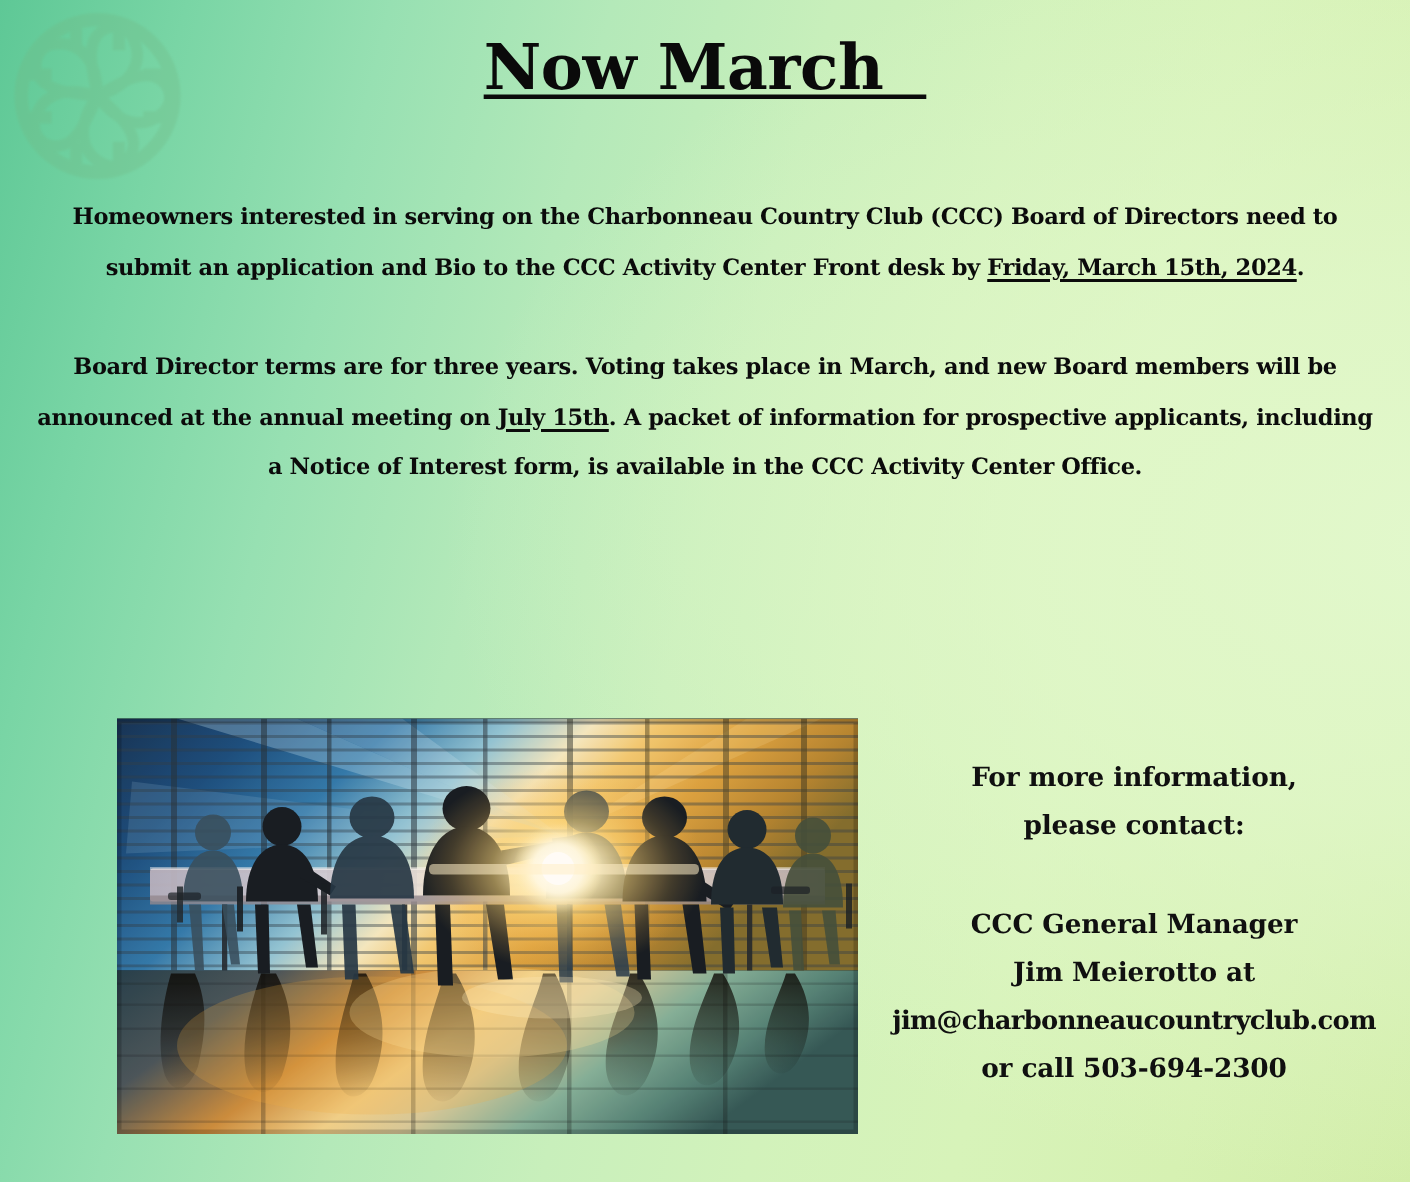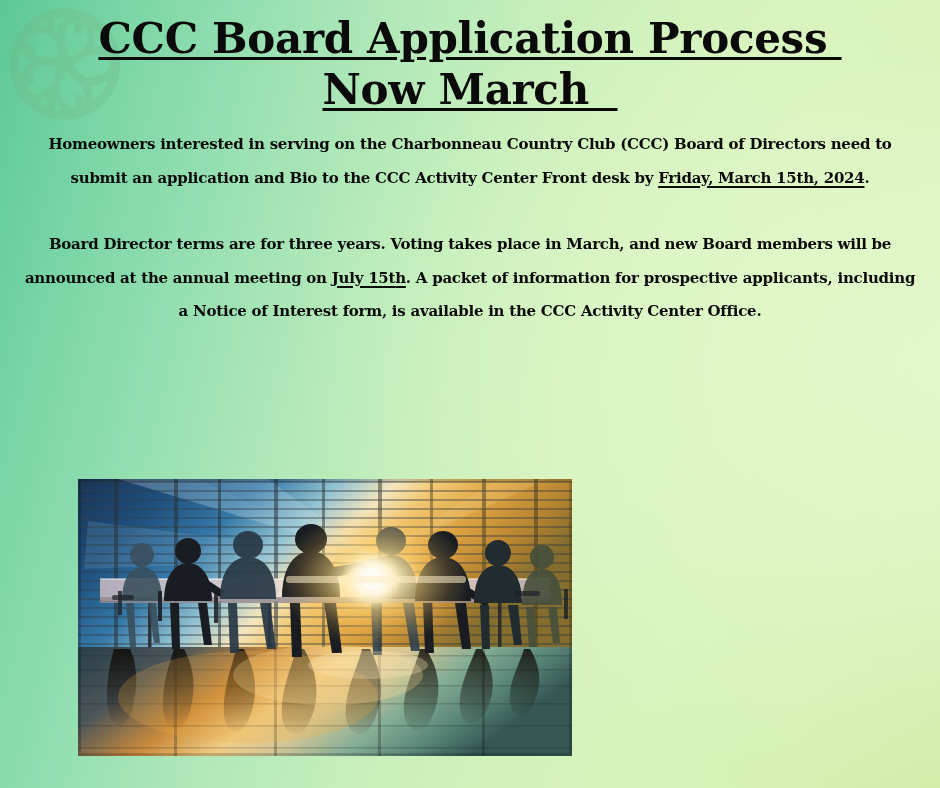--- a/index.html
+++ b/index.html
@@ -148,21 +148,20 @@
       <path d="M90 46 L 110 46"></path>
       <path d="M90 74 L 110 74"></path>
       <path d="M46 10 L 46 30"></path>
       <path d="M74 10 L 74 30"></path>
       <path d="M46 90 L 46 110"></path>
       <path d="M74 90 L 74 110"></path>
     </g>
   </svg>
 
   <div class="title-block">
-    <div class="title-line first"><span class="ul">CCC Board Application Process </span></div>
     <div class="title-line second"><span class="ul">Now March  </span></div>
   </div>
 
   <div class="body-block">
 
     <p class="p1"><span>Homeowners interested in serving on the Charbonneau Country Club (CCC) Board of Directors need to submit an application and Bio to the CCC Activity Center Front desk by </span><u>Friday, March 15th, 2024</u><span>.</span></p>
 
 
     <p><span>Board Director terms are for three years. Voting takes place in March, and new Board members will be announced at the annual meeting on </span><u>July 15th</u><span>. A packet of information for prospective applicants, including a Notice of Interest form, is available in the CCC Activity Center Office.</span></p>
 
@@ -389,14 +388,26 @@
         <rect x="208" y="97" width="180" height="7" fill="#fff3cd" opacity="0.55" rx="3"></rect>
 
         <ellipse cx="290" cy="186" rx="60" ry="14" fill="#fff0c0" opacity="0.30"></ellipse>
 
         <rect x="0" y="0" width="494" height="277" fill="#ffb347" opacity="0.05"></rect>
         <rect x="0" y="0" width="494" height="277" fill="none" stroke="#000000" stroke-opacity="0.18" stroke-width="6"></rect>
       </g>
     </svg>
   </div>
 
+  <div class="contact-block">
+    <div class="grp1">
+      <span class="line">For more information,</span>
+      <span class="line">please contact:</span>
+    </div>
+    <div class="grp2">
+      <span class="line">CCC General Manager</span>
+      <span class="line">Jim Meierotto at</span>
+      <span class="line email">jim@charbonneaucountryclub.com</span>
+      <span class="line">or call 503-694-2300</span>
+    </div>
+  </div>
 
 </div>
 
 </body></html>

